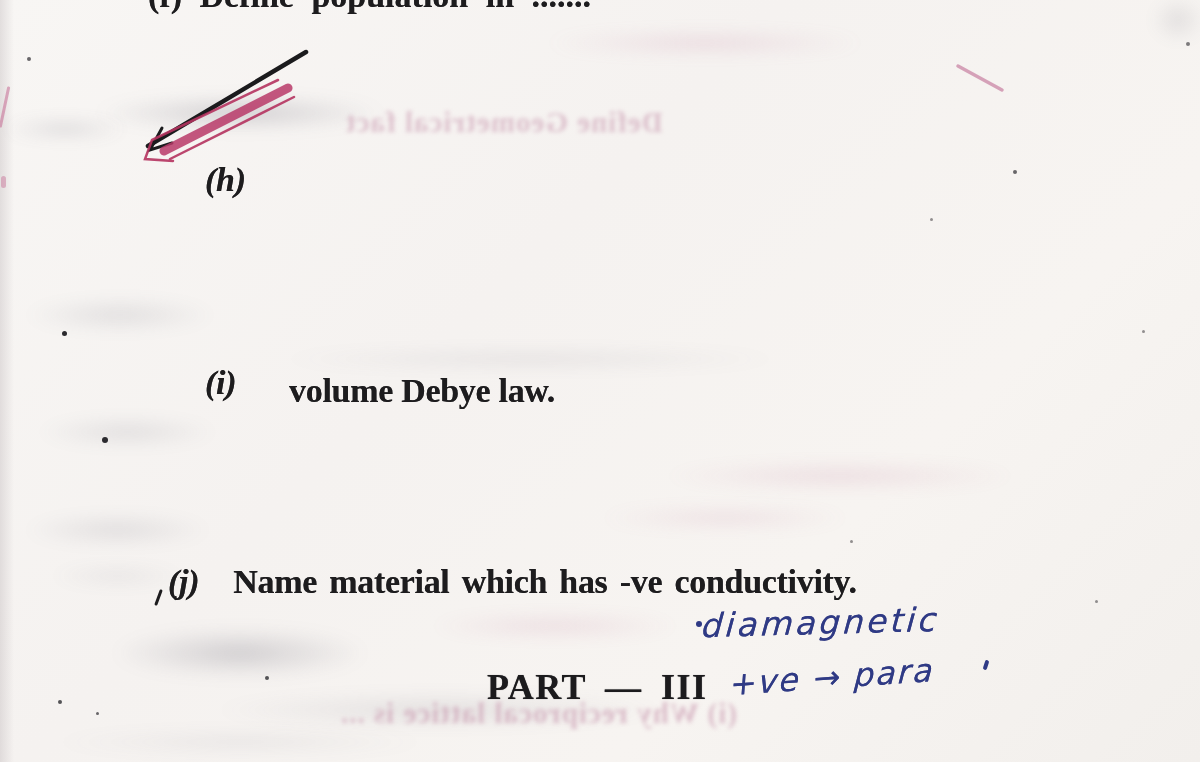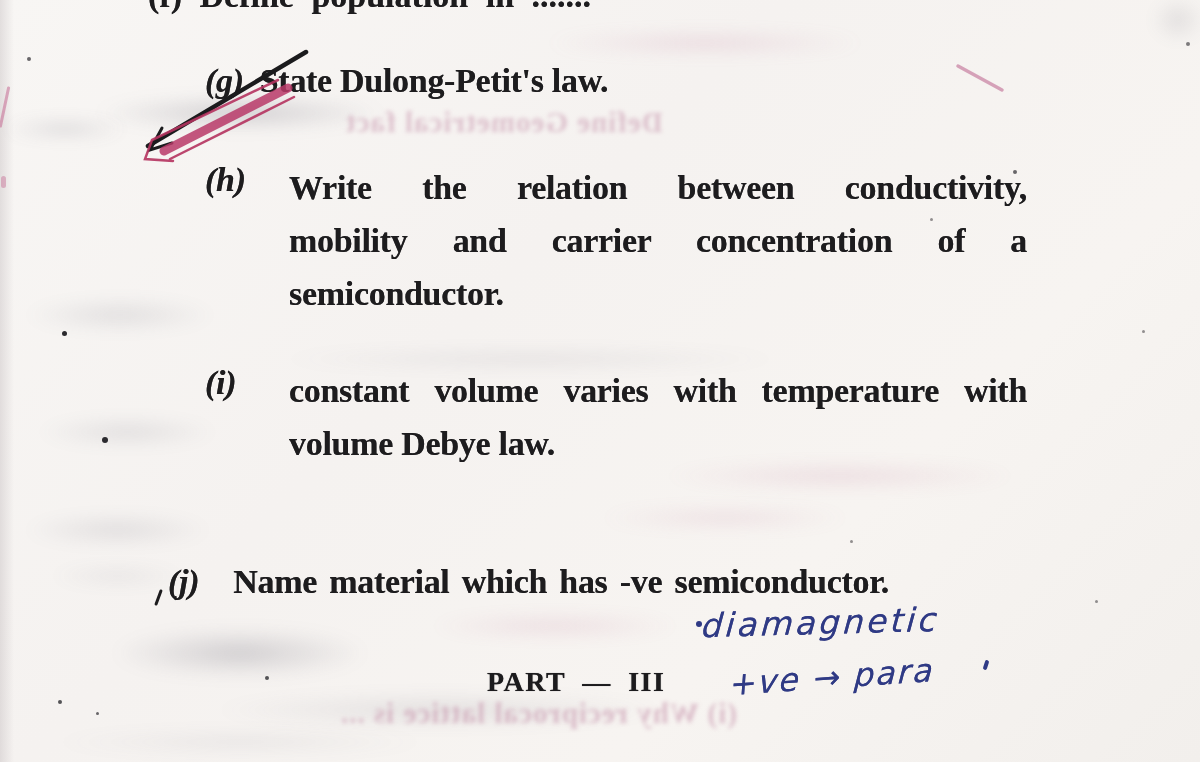--- a/index.html
+++ b/index.html
@@ -18,21 +18,21 @@
   .q{position:absolute;color:#1d1c1e;font-weight:700;font-size:34px;
     letter-spacing:-0.3px;text-shadow:0 0 .6px rgba(20,20,22,.75);}
   .qlabel{position:absolute;left:0;top:0;font-style:italic;}
   .qlines{margin-left:84px;width:738px;line-height:53px;}
   .qline{white-space:normal;}
   .just{text-align:justify;text-align-last:justify;}
   .clip-strip{position:absolute;top:0;left:148px;width:770px;height:15px;overflow:hidden;}
   .clip-strip .inner{position:absolute;top:-23px;left:0;color:#1d1c1e;font-weight:700;
     font-size:34px;word-spacing:9px;white-space:nowrap;text-shadow:0 0 .6px rgba(20,20,22,.75);}
   .heading{position:absolute;left:487px;top:666px;color:#1c1b1d;font-weight:700;
-    font-size:28px;letter-spacing:1.5px;word-spacing:8px;text-shadow:0 0 .7px rgba(20,20,22,.8);}
+    font-size:36px;letter-spacing:1.5px;word-spacing:8px;text-shadow:0 0 .7px rgba(20,20,22,.8);}
   
   .hand{position:absolute;color:#2f3a85;font-family:"DejaVu Sans", cursive;
     font-style:italic;font-weight:500;white-space:nowrap;
     text-shadow:0 0 .5px rgba(40,48,120,.8);}
   #hand-answer{left:702px;top:603px;font-size:33px;letter-spacing:3px;
     transform:rotate(-1.5deg) skewX(-6deg);}
   #hand-note{left:730px;top:658px;font-size:32px;letter-spacing:2px;
     transform:rotate(-4deg) skewX(-8deg);}
   .ink-dot{position:absolute;background:#2f3a85;border-radius:50%;}
   .tick-mark{position:absolute;left:157px;top:589px;width:3px;height:17px;
@@ -65,55 +65,46 @@
   <div class="smudge pinkblob" style="left:555px;top:503px;width:340px;height:30px;opacity:.4;"></div>
   <div class="smudge pinkblob" style="left:385px;top:610px;width:340px;height:32px;opacity:.45;"></div>
 
   <div class="bleed" style="left:345px;top:106px;">Define Geometrical fact</div>
   <div class="bleed" style="left:340px;top:697px;opacity:.6;">(i)  Why reciprocal lattice is ...</div>
 
   <div class="clip-strip">
     <div class="inner">(f)  Define population in .......</div>
   </div>
 
-  <div class="q" style="left:205px;top:62px;">
-    <span style="font-style:italic;margin-right:16px;">(g)</span><span>State Dulong-Petit's law.</span>
-  </div>
 
   <svg width="190" height="130" viewBox="0 0 190 130" style="left:128px;top:44px;">
     <path d="M178,8 L20,102" stroke="#1b1b1d" stroke-width="4.5" stroke-linecap="round" fill="none"></path>
     <path d="M34,84 L22,106 L44,99" stroke="#1b1b1d" stroke-width="3" stroke-linecap="round" fill="none"></path>
     <path d="M160,44 L36,107" stroke="#b93a68" stroke-width="9" stroke-linecap="round" opacity="0.85" fill="none"></path>
     <path d="M150,36 L24,96 M166,53 L42,115 M24,96 L17,115 L45,117" stroke="#b5335f" stroke-width="2.5" stroke-linecap="round" opacity="0.9" fill="none"></path>
   </svg>
 
   <svg width="60" height="40" viewBox="0 0 60 40" style="left:950px;top:60px;">
     <path d="M8,6 L52,30" stroke="#c06a93" stroke-width="3.5" stroke-linecap="round" opacity="0.6" fill="none"></path>
   </svg>
 
   <div class="q" style="left:205px;top:161px;">
     <span class="qlabel">(h)</span>
-    <div class="qlines">
-      <div class="qline just">Write the relation between conductivity,</div>
-      <div class="qline just">mobility and carrier concentration of a</div>
-      <div class="qline">semiconductor.</div>
-    </div>
   </div>
 
   <div class="q" style="left:205px;top:364px;">
     <span class="qlabel">(i)</span>
     <div class="qlines">
-      <div class="qline just">constant volume varies with temperature with</div>
       <div class="qline">volume Debye law.</div>
     </div>
   </div>
 
   <div class="tick-mark"></div>
   <div class="q" style="left:168px;top:563px;">
-    <span style="font-style:italic;margin-right:34px;">(j)</span><span style="word-spacing:4px;">Name material which has -ve semiconductor.</span>
+    <span style="font-style:italic;margin-right:34px;">(j)</span><span style="word-spacing:4px;">Name material which has -ve conductivity.</span>
   </div>
 
   <div class="ink-dot" style="left:696px;top:621px;width:6px;height:6px;"></div>
   <div class="hand" id="hand-answer">diamagnetic</div>
   <div class="hand" id="hand-note">+ve → para</div>
   <div class="ink-dot" style="left:984px;top:660px;width:4px;height:10px;border-radius:2px;transform:rotate(18deg);"></div>
 
   <div class="heading">PART — III</div>
 
   <div class="speck" style="left:62px;top:331px;width:5px;height:5px;"></div>

